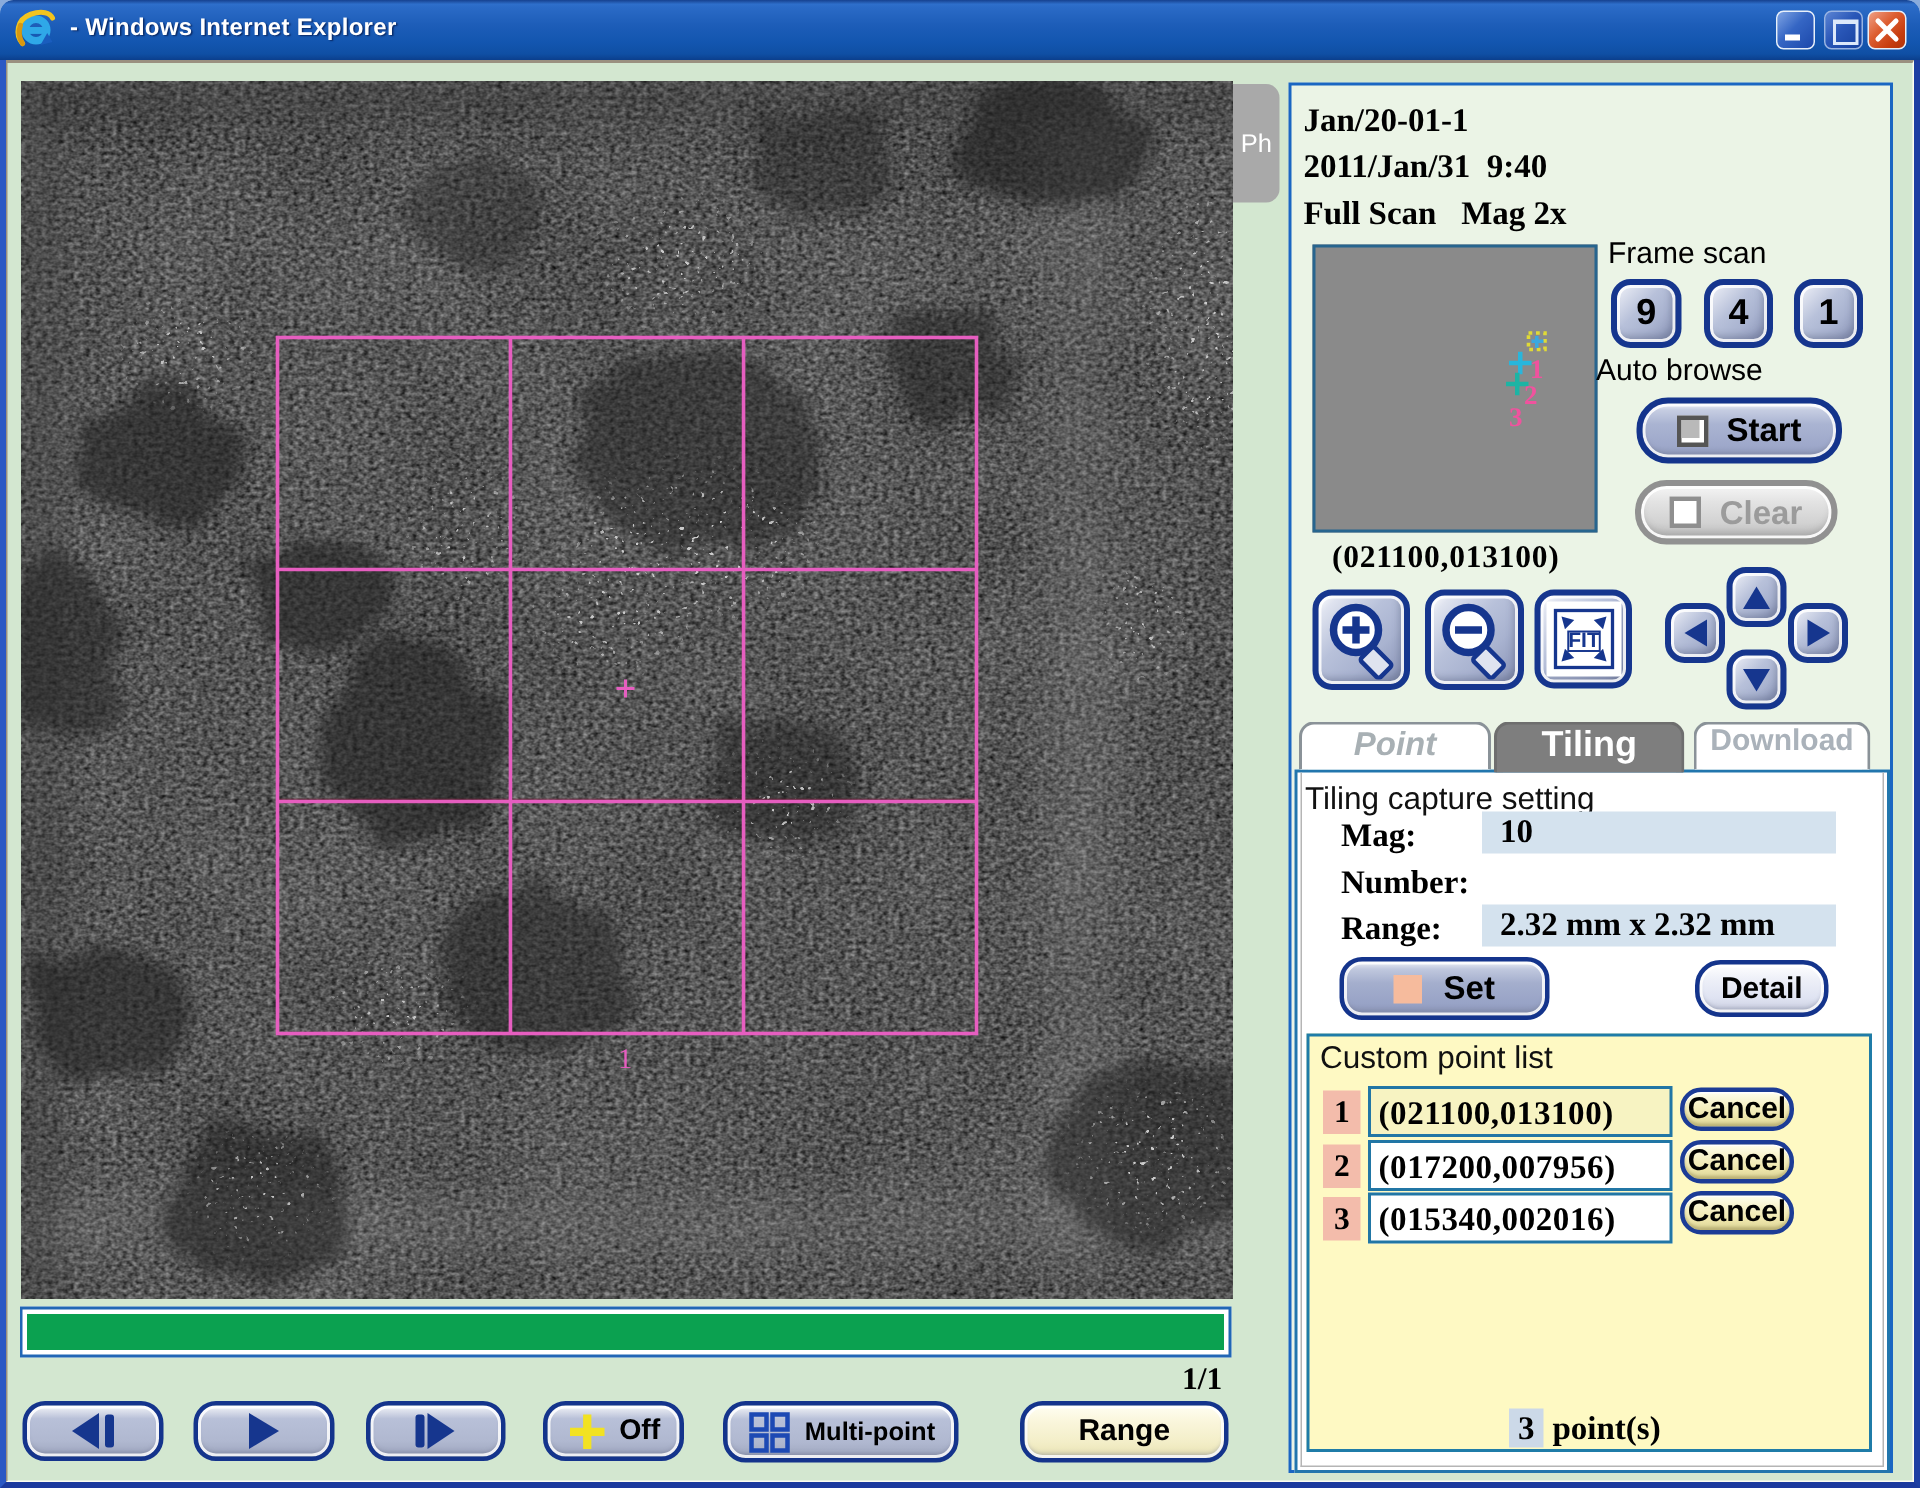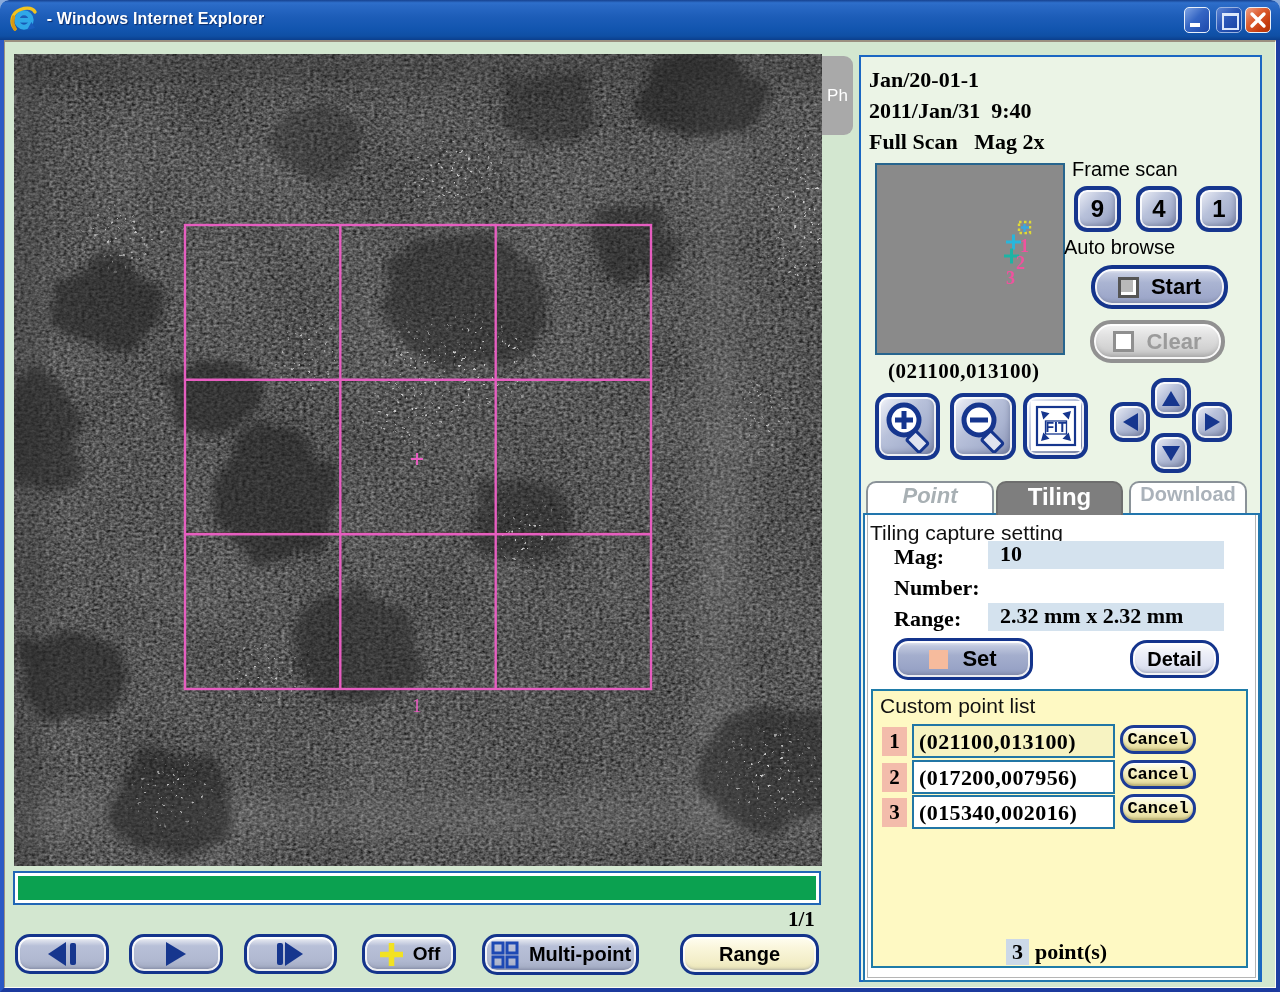--- a/index.html
+++ b/index.html
@@ -40,21 +40,21 @@
 .pbtn{position:absolute;box-sizing:border-box;border:3px solid #14348c;border-radius:15px;
  background:linear-gradient(180deg,#fdfdfe 0%,#dde1ec 10%,#b8c0d8 26%,#b0b8d0 70%,#a6aec6 86%,#949cb4 100%);
  box-shadow:inset 0 0 0 2px rgba(255,255,255,.85), inset 0 -3px 3px rgba(110,118,145,.45);
  color:#000;font-weight:bold;display:flex;align-items:center;justify-content:center;}
 .tri{width:0;height:0;display:inline-block;}
 
 #bb1{left:10px;top:892px;width:94px;height:40px;}
 #bb2{left:124px;top:892px;width:94px;height:40px;}
 #bb3{left:239px;top:892px;width:93px;height:40px;}
 #bb4{left:357px;top:892px;width:94px;height:40px;font-size:19px;}
-#bb5{left:477px;top:892px;width:157px;height:41px;font-size:20px;}
+#bb5{left:477px;top:892px;width:157px;height:41px;font-size:17px;}
 #bb6{left:675px;top:892px;width:139px;height:41px;font-size:20px;
  background:linear-gradient(180deg,#fffef2 0%,#faf6dc 30%,#f3eec8 70%,#e8e2b2 100%);}
 
 #rpanel{position:absolute;left:854px;top:13px;width:403px;height:927px;box-sizing:border-box;
  border:2px solid #1a66c2;background:#ebf4e6;padding-left:39px;}
 .serifb{font-family:"Liberation Serif",serif;font-weight:bold;color:#000;}
 #hdr1,#hdr2,#hdr3{position:absolute;left:8px;font-size:22px;}
 #hdr1{top:10px;}#hdr2{top:41px;}#hdr3{top:72px;}
 #preview{position:absolute;left:14px;top:106px;width:186px;height:188px;background:#8a8a8a;
  border:2px solid #27658e;}
@@ -112,24 +112,24 @@
 
 #plist{position:absolute;left:6px;top:174px;width:377px;height:279px;box-sizing:border-box;
  border:2px solid #1f7ca8;background:#fef9c3;}
 #lbl-cpl{position:absolute;left:7px;top:3px;font-size:21px;color:#111;}
 .pnum{position:absolute;left:9px;width:25px;height:29px;background:#f3bcab;
  font-family:"Liberation Serif",serif;font-weight:bold;font-size:21px;text-align:center;line-height:29px;}
 .pfield{position:absolute;left:39px;width:203px;height:34px;box-sizing:border-box;
  border:2px solid #2176a5;background:#fff;font-family:"Liberation Serif",serif;font-weight:bold;
  font-size:22px;padding:3px 0 0 5px;letter-spacing:0.4px;}
 .cancel{position:absolute;left:247px;width:76px;height:29px;box-sizing:border-box;
- border:3px solid #1c3c96;border-radius:14px;color:#000;font-weight:bold;font-size:17px;
+ border:3px solid #1c3c96;border-radius:14px;color:#000;font-weight:bold;font-size:20px;
  background:linear-gradient(180deg,#ffffee 0%,#f6f0c4 40%,#ece4a8 75%,#d8d094 100%);
  box-shadow:inset 0 1px 0 #fff, inset 0 -2px 2px rgba(140,130,70,.4);
- display:flex;align-items:center;justify-content:center;font-family:Liberation Mono, monospace;}
+ display:flex;align-items:center;justify-content:center;}
 #pcount{position:absolute;left:133px;top:248px;}
 #pcount .n{display:inline-block;background:#ccd9e8;font-family:"Liberation Serif",serif;
  font-weight:bold;font-size:22px;padding:0 6px;}
 #pcount .t{font-family:Liberation Serif, serif;font-weight:bold;font-size:22px;margin-left:6px;}
 </style>
 </head>
 <body>
 <div id="win">
  <div id="titlebar">
   <div id="tb-title">&nbsp;- Windows Internet Explorer</div>

